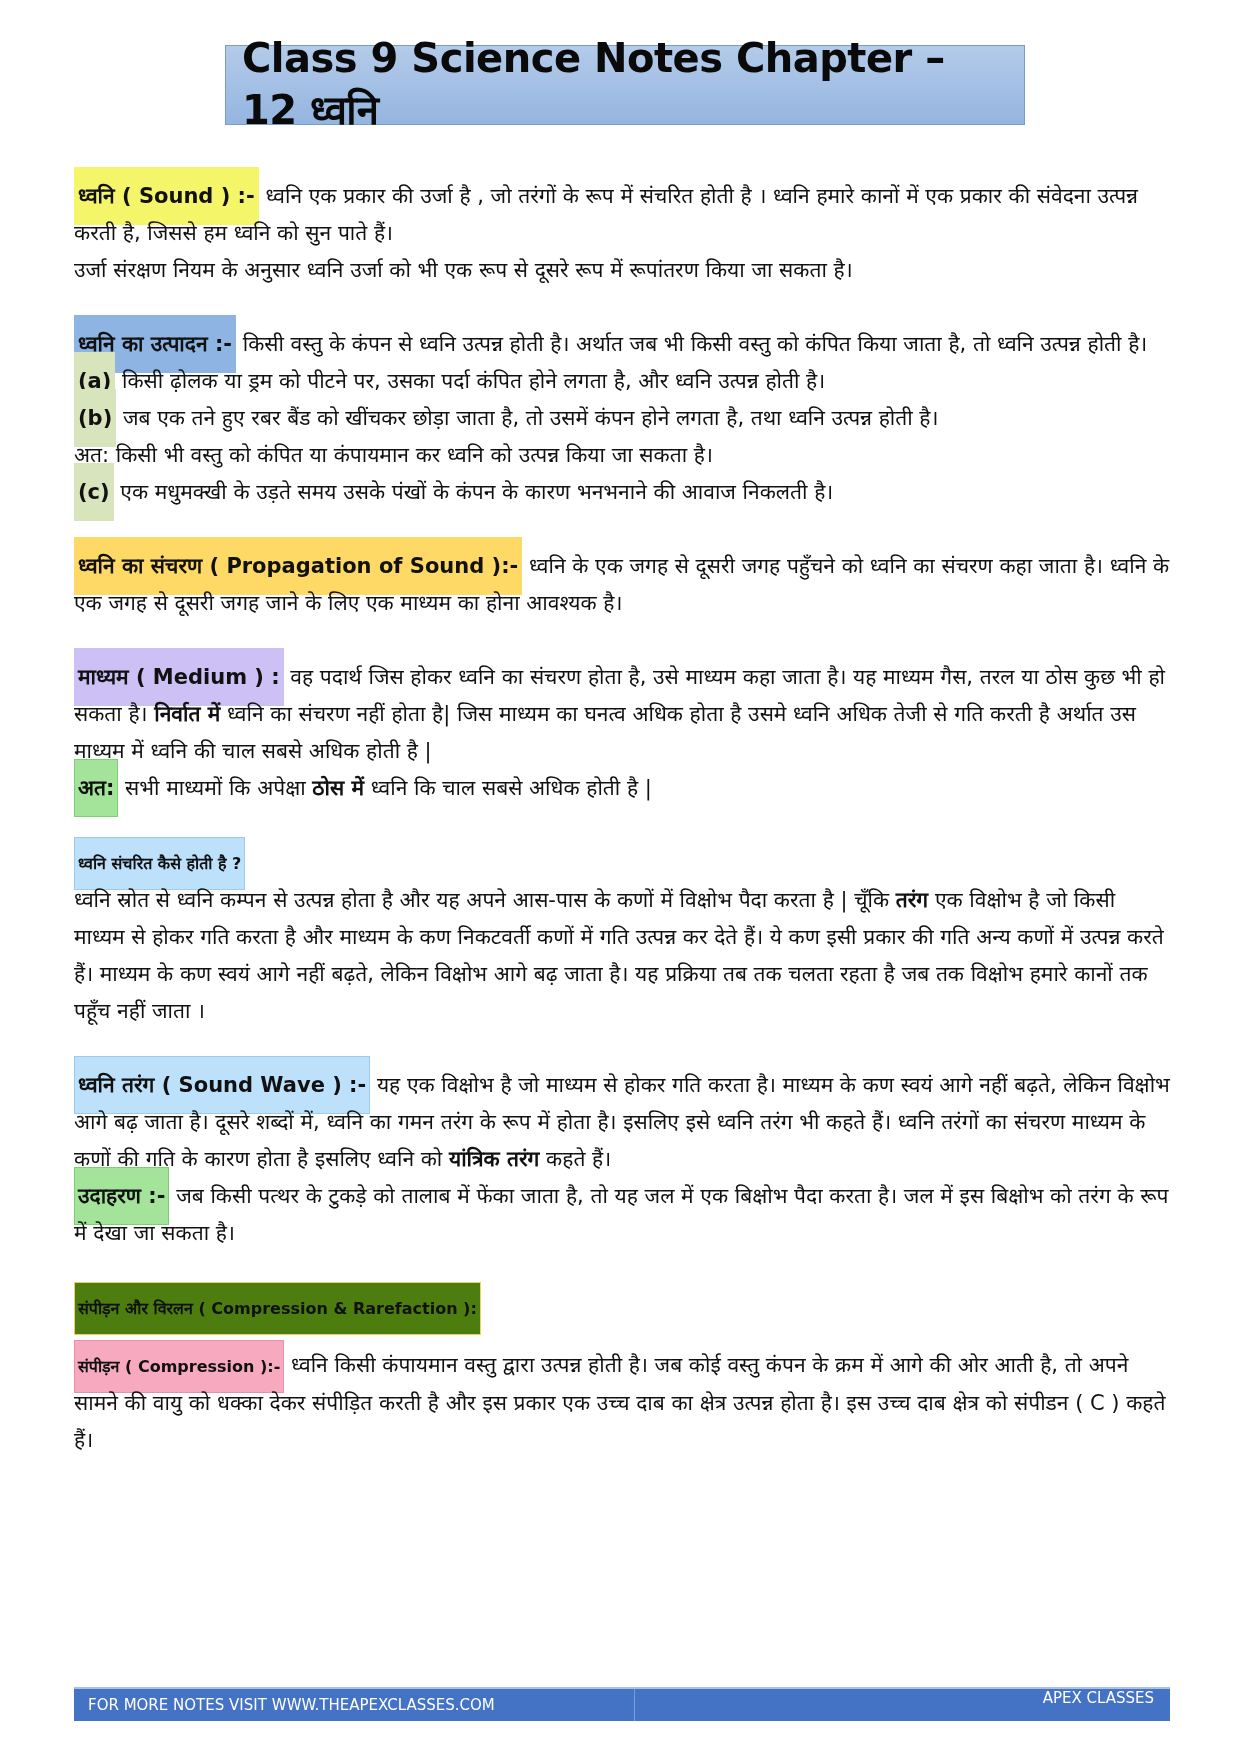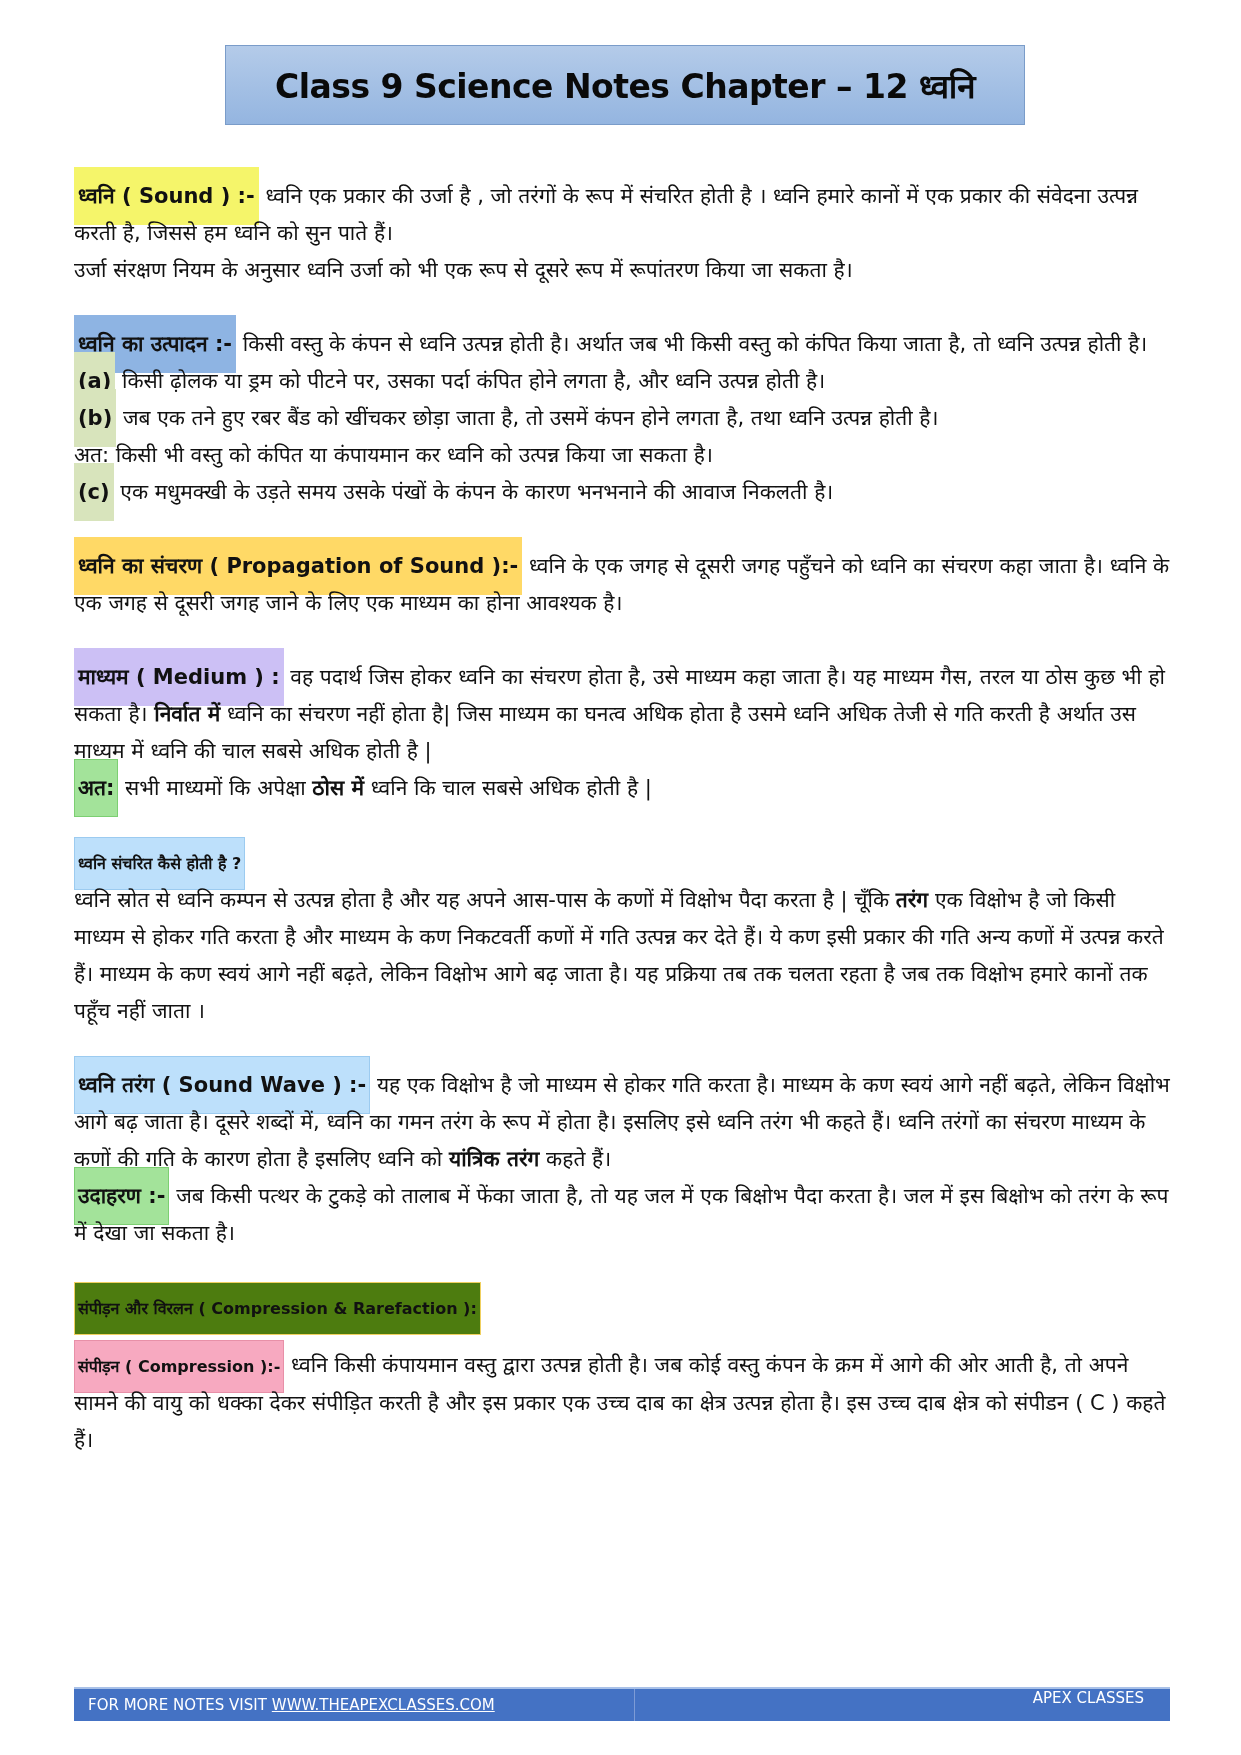--- a/index.html
+++ b/index.html
@@ -1,21 +1,21 @@
 <!DOCTYPE html>
 <html><head>
   <meta charset="utf-8">
   <style>
     html, body { margin: 0; padding: 0; background: #ffffff; }
     body { width: 1241px; height: 1755px; position: relative; overflow: hidden;
       font-family: "DejaVu Sans", "Liberation Sans", sans-serif; color: #111; }
     .title-box { position: absolute; left: 225px; top: 45px; width: 800px; height: 80px;
       background: linear-gradient(#b4cbe9, #94b5e0); border: 1px solid #7a9cc9;
       box-sizing: border-box; display: flex; align-items: center; justify-content: center; }
-    .title-box h1 { margin: 16px; font-size: 33px; font-weight: bold; color: #0a0a0a;
+    .title-box h1 { margin: 16px; font-size: 40px; font-weight: bold; color: #0a0a0a;
       font-family: "DejaVu Sans", sans-serif; letter-spacing: -0.5px; }
     .content { position: absolute; left: 74px; top: 178px; width: 1096px; font-size: 21px; line-height: 37px; }
     .content p { margin: 0; }
     .gap { height: 37px; }
     .gap-s { height: 20px; }
     .hl { font-weight: bold; padding: 16px 3px; border: 1px solid transparent; }
     .hl-yellow { background: #f5f56a; }
     .hl-blue { background: #8eb4e3; }
     .hl-green-light { background: #d8e4bc; }
     .hl-orange { background: #ffd966; }
@@ -23,22 +23,22 @@
     .hl-green { background: #a3e39a; border-color: #7ccf72; }
     .hl-sky { background: #bde0fb; border-color: #9ccbf0; }
     .hl-cream { background: #4d7c0f; border-color: #f0d060; }
     .hl-pink { background: #f7a9c0; border-color: #e890a8; }
     .heading-lg { font-size: 16px; }
     b.inline-bold { font-weight: bold; }
     .footer { position: absolute; left: 74px; top: 1687px; width: 1096px; height: 34px;
       background: #4472c4; color: #fff; font-size: 15px; display: flex; align-items: flex-start;
       border-top: 2px solid #a9c1e8; box-sizing: border-box; }
     .footer .left { flex: 0 0 546px; padding-left: 14px; border-right: 1px solid #7d9bd6; height: 100%; display: flex; align-items: center; }
-    .footer .left a { color: #fff; text-decoration: underline; margin-left: 5px; }
-    .footer .right { flex: 1; text-align: right; padding-right: 26px; }
+    .footer .left a { color: #fff; margin-left: 5px; }
+    .footer .right { flex: 1; text-align: right; padding-right: 16px; }
   </style>
 </head>
 <body>
 
 <div class="title-box">
   <h1>Class 9 Science Notes Chapter – 12 ध्वनि</h1>
 </div>
 
 <div class="content">
 

